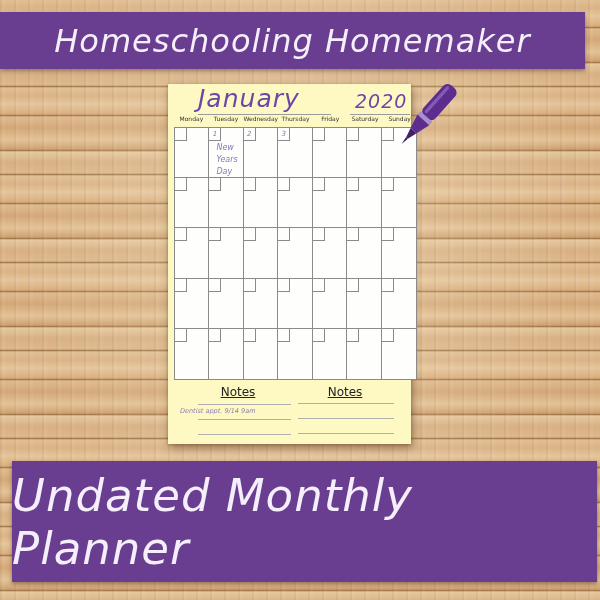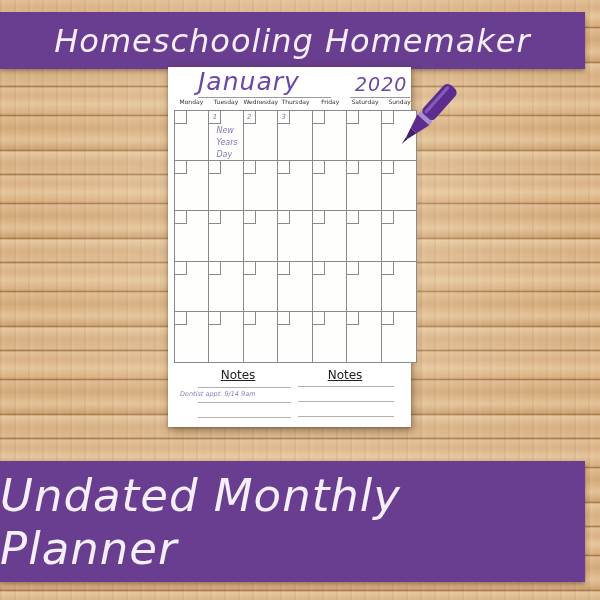--- a/index.html
+++ b/index.html
@@ -15,25 +15,25 @@
         #dfba8e 29px, #d3a878 40px, #e3c296 52px, #cfa273 61px, #a67c4e 62.5px,
         #e6c89e 64px, #d8b084 74px, #dcb88c 85px, #a67c4e 86.5px, #e2bf93 88px);
   }
   .banner{
     position:absolute;left:0;width:585px;background:#693e90;
     display:flex;align-items:center;justify-content:center;
     box-shadow:0 2px 4px rgba(60,30,10,.45);
     color:#f5eefb;font-style:italic;
   }
   .banner-top{top:12px;height:57px;font-size:32px;letter-spacing:1px;}
-  .banner-bottom{top:461px;height:121px;font-size:45px;letter-spacing:1px;}
+  .banner-bottom{top:461px;height:121px;font-size:45px;letter-spacing:1px;margin-left:12px;}
 
   .page{
-    position:absolute;left:168px;top:67px;width:243px;height:360px;
-    background:#ffffff;
+    position:absolute;left:168px;top:84px;width:243px;height:360px;
+    background:#fef9c3;
     box-shadow:2px 4px 9px rgba(80,50,25,.45), 0 1px 3px rgba(80,50,25,.4);
   }
   .month-title{
     position:absolute;left:30px;top:0px;
     font-size:25px;font-style:italic;color:#6b48a8;letter-spacing:1px;
   }
   .year-title{
     position:absolute;left:187px;top:6px;
     font-size:19px;font-style:italic;color:#6b48a8;letter-spacing:1px;
   }

